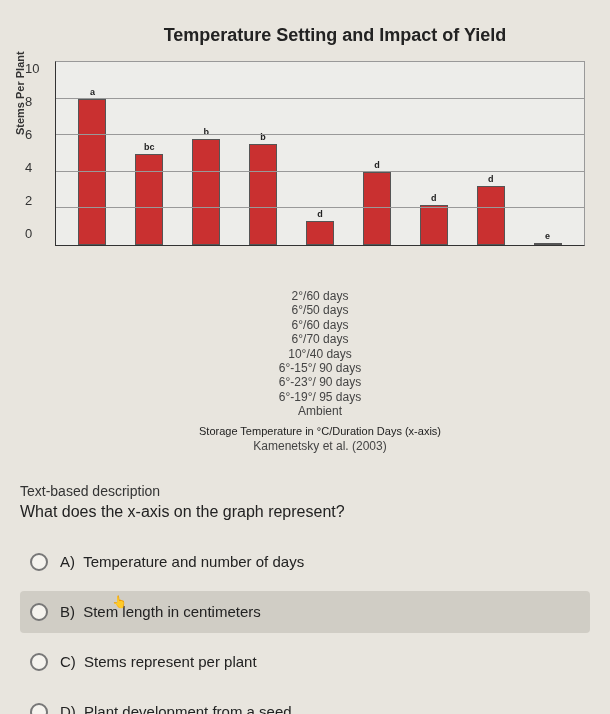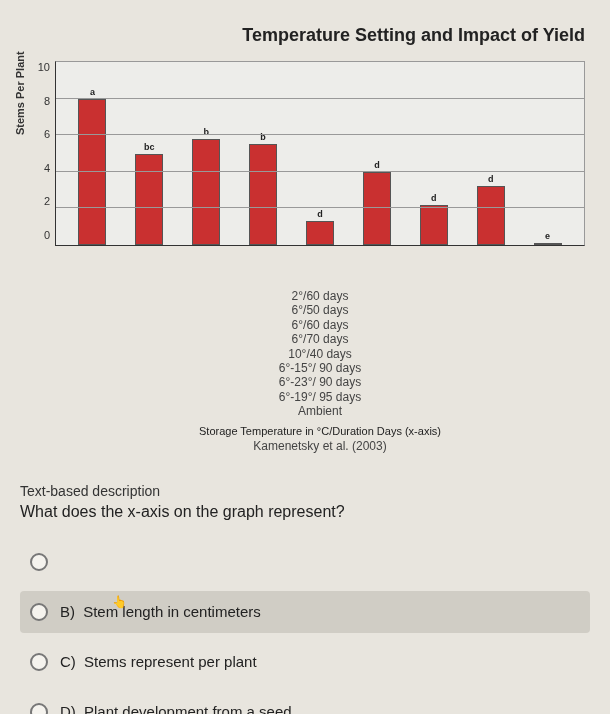--- a/index.html
+++ b/index.html
@@ -9,21 +9,21 @@
       background: #e8e5de;
       font-family: Arial, sans-serif;
       padding: 15px 20px;
       color: #333;
     }
     .chart-container {
       width: 100%;
       padding: 10px 5px 5px 5px;
     }
     .chart-title {
-      text-align: right;
+      text-align: center;
       font-size: 18px;
       font-weight: bold;
       color: #222;
       margin-bottom: 10px;
       margin-left: 60px;
     }
     .chart-area {
       position: relative;
       height: 230px;
       display: flex;
@@ -36,23 +36,23 @@
       transform-origin: left center;
       font-size: 11px;
       font-weight: bold;
       white-space: nowrap;
     }
     .y-axis {
       width: 30px;
       display: flex;
       flex-direction: column;
       justify-content: space-between;
-      align-items: flex-end;
+      align-items: flex-start;
       padding-right: 5px;
-      font-size: 11px;
+      font-size: 13px;
       height: 180px;
       margin-top: 5px;
     }
     .plot {
       flex: 1;
       position: relative;
       border-left: 1.5px solid #333;
       border-bottom: 1.5px solid #333;
       border-right: 1.5px solid #999;
       border-top: 1.5px solid #999;
@@ -243,20 +243,21 @@
   <div class="x-axis-title">Storage Temperature in °C/Duration Days (x-axis)</div>
   <div class="x-axis-sub">Kamenetsky et al. (2003)</div>
 </div>
 
 <div class="question-section">
   <div class="section-heading">Text-based description</div>
   <div class="question-text">What does the x-axis on the graph represent?</div>
   <div id="options">
       <div class="option">
         <div class="radio"></div>
+        <div class="option-label"><span class="option-letter">A) </span><span>Temperature and number of days</span></div>
       </div>
       <div class="option hover">
         <div class="radio"></div>
         <div class="option-label"><span class="option-letter">B) </span><span>Stem length in centimeters</span></div>
         <span class="cursor-icon" style="font-size: 12px;">👆</span>
       </div>
       <div class="option">
         <div class="radio"></div>
         <div class="option-label"><span class="option-letter">C) </span><span>Stems represent per plant</span></div>
       </div>

